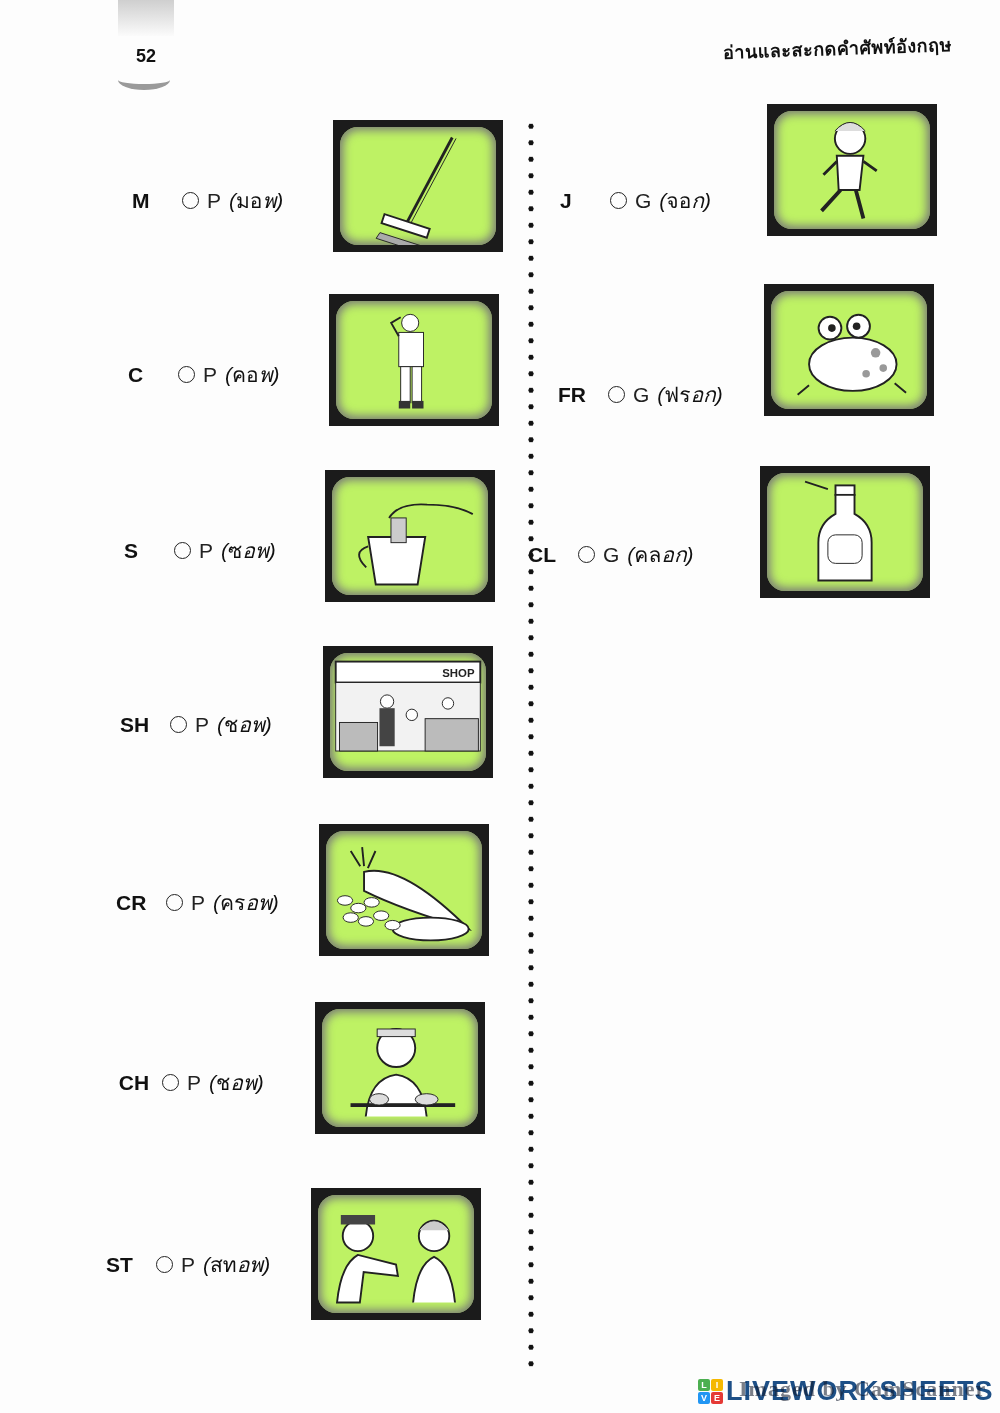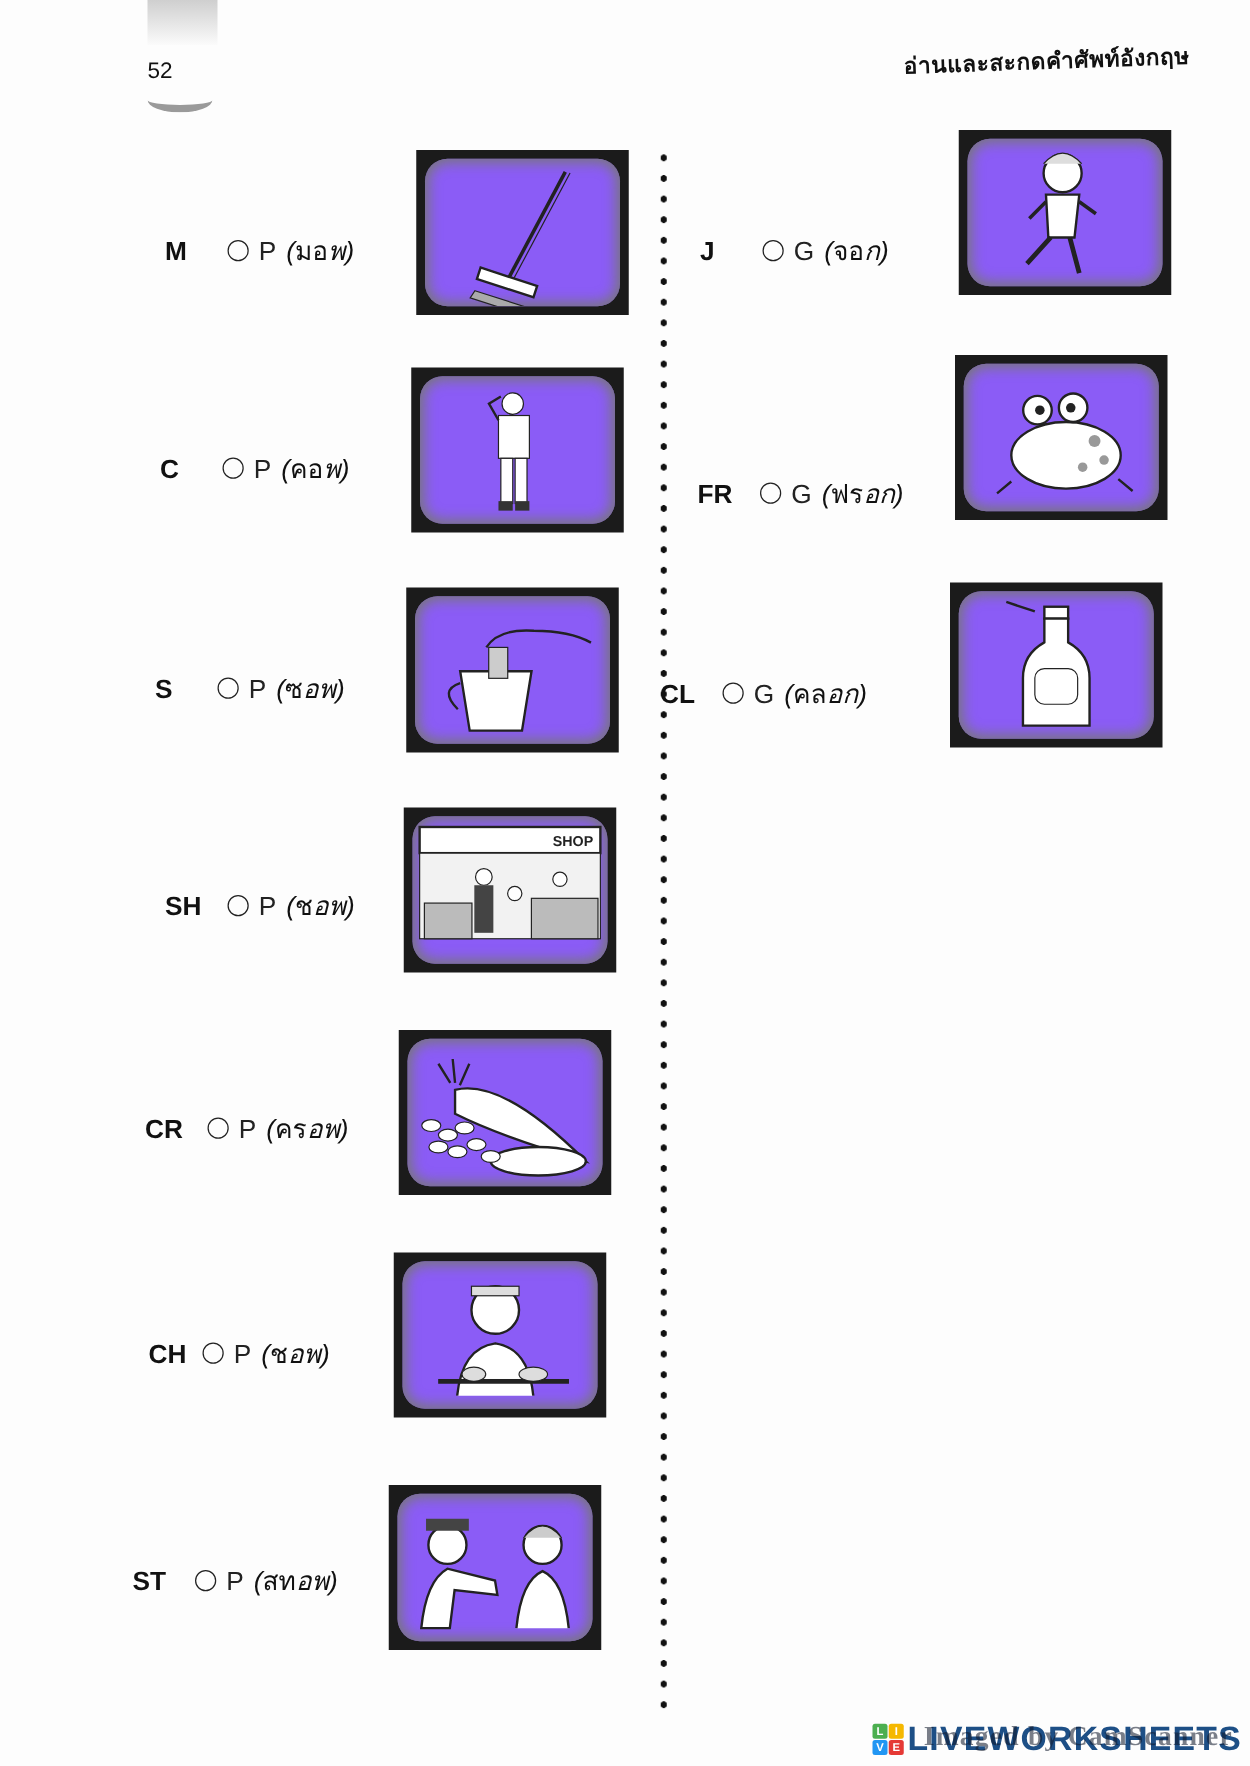--- a/index.html
+++ b/index.html
@@ -5,22 +5,22 @@
   html, body { margin: 0; padding: 0; }
   body {
     width: 1000px; height: 1413px; position: relative; overflow: hidden;
     background: #fdfdfd; font-family: "Liberation Sans", sans-serif; color: #111;
   }
   .tab-shade {
     position: absolute; left: 118px; top: 0; width: 56px; height: 36px;
     background: linear-gradient(#cfcfcf, #e9e9e9 60%, #fbfbfb);
   }
   .page-num {
-    position: absolute; left: 118px; top: 46px; width: 56px; 
-    font-weight: normal; font-size: 18px;
+    position: absolute; left: 118px; top: 46px; width: 56px; text-align: center;
+    font-weight: bold; font-size: 18px;
   }
   .page-num-arc {
     position: absolute; left: 118px; top: 70px; width: 52px; height: 14px;
     border-bottom: 6px solid #9a9a9a; border-radius: 0 0 50% 50%;
   }
   .running-title {
     position: absolute; right: 48px; top: 34px; font-size: 18px; font-weight: bold;
     transform: rotate(-2deg); letter-spacing: 0.5px;
   }
   .divider {
@@ -35,21 +35,21 @@
   .prefix { font-weight: bold; min-width: 44px; display: inline-block; }
   .rime { font-weight: normal; letter-spacing: 4px; margin-left: 6px; color: #222; }
   .rime .o { display:inline-block; width:15px; height:15px; border:1.6px solid #222; border-radius:50%; margin-right:8px; position:relative; top:1px; }
   .thai { margin-left: 4px; font-style: italic; }
   .thai .b { font-weight: normal; font-style: normal; }
   .frame {
     position: absolute; width: 170px; height: 132px; background: #1b1b1b;
     box-sizing: border-box; padding: 7px;
   }
   .frame .inner {
-    width: 100%; height: 100%; background: #8b5cf6; border-radius: 18px;
+    width: 100%; height: 100%; background: #bef264; border-radius: 18px;
     box-shadow: inset 0 0 10px 3px #777; position: relative; overflow: hidden;
   }
   .frame svg { position: absolute; left: 0; top: 0; width: 100%; height: 100%; }
   .footer {
     position: absolute; left: 698px; top: 1376px; display: flex; align-items: center;
   }
   .logo-grid { display: grid; grid-template-columns: 12px 12px; grid-gap: 1px; margin-right: 3px; }
   .logo-grid span { width: 12px; height: 12px; font-size: 9px; color: #fff; font-weight: bold; display:flex; align-items:center; justify-content:center; border-radius: 2px;}
   .brand { font-size: 27px; font-weight: bold; color: #1d4f86; letter-spacing: 1px; position: relative; }
   .scan-ghost {
@@ -115,21 +115,21 @@
     <div class="frame" style="left: 325px; top: 470px;">
       <div class="inner">
         <svg viewBox="0 0 164 118">
           <path d="M38 60 h60 l-8 50 h-44z" fill="#fff" stroke="#222" stroke-width="2"></path>
           <path d="M38 70 q-18 6 -2 22" fill="none" stroke="#222" stroke-width="2"></path>
           <path d="M60 40 q10 -16 40 -14 q30 0 48 10" fill="none" stroke="#222" stroke-width="2"></path>
           <rect x="62" y="40" width="16" height="26" fill="#ccc" stroke="#222"></rect>
         </svg>
       </div>
     </div>
-    <div class="item" style="left: 132px; top: 708px;">
+    <div class="item" style="left: 120px; top: 708px;">
     <div class="label">
       <span class="prefix">SH</span>
       <span class="rime"><span class="o"></span><span class="rime-letter">P</span></span>
       <span class="thai">(<span class="b">ช</span><span class="r">อพ</span>)</span>
     </div>
   </div>
     <div class="frame" style="left: 323px; top: 646px;">
       <div class="inner">
         <svg viewBox="0 0 164 118">
           <rect x="6" y="6" width="152" height="22" fill="#fff" stroke="#222" stroke-width="2"></rect>

